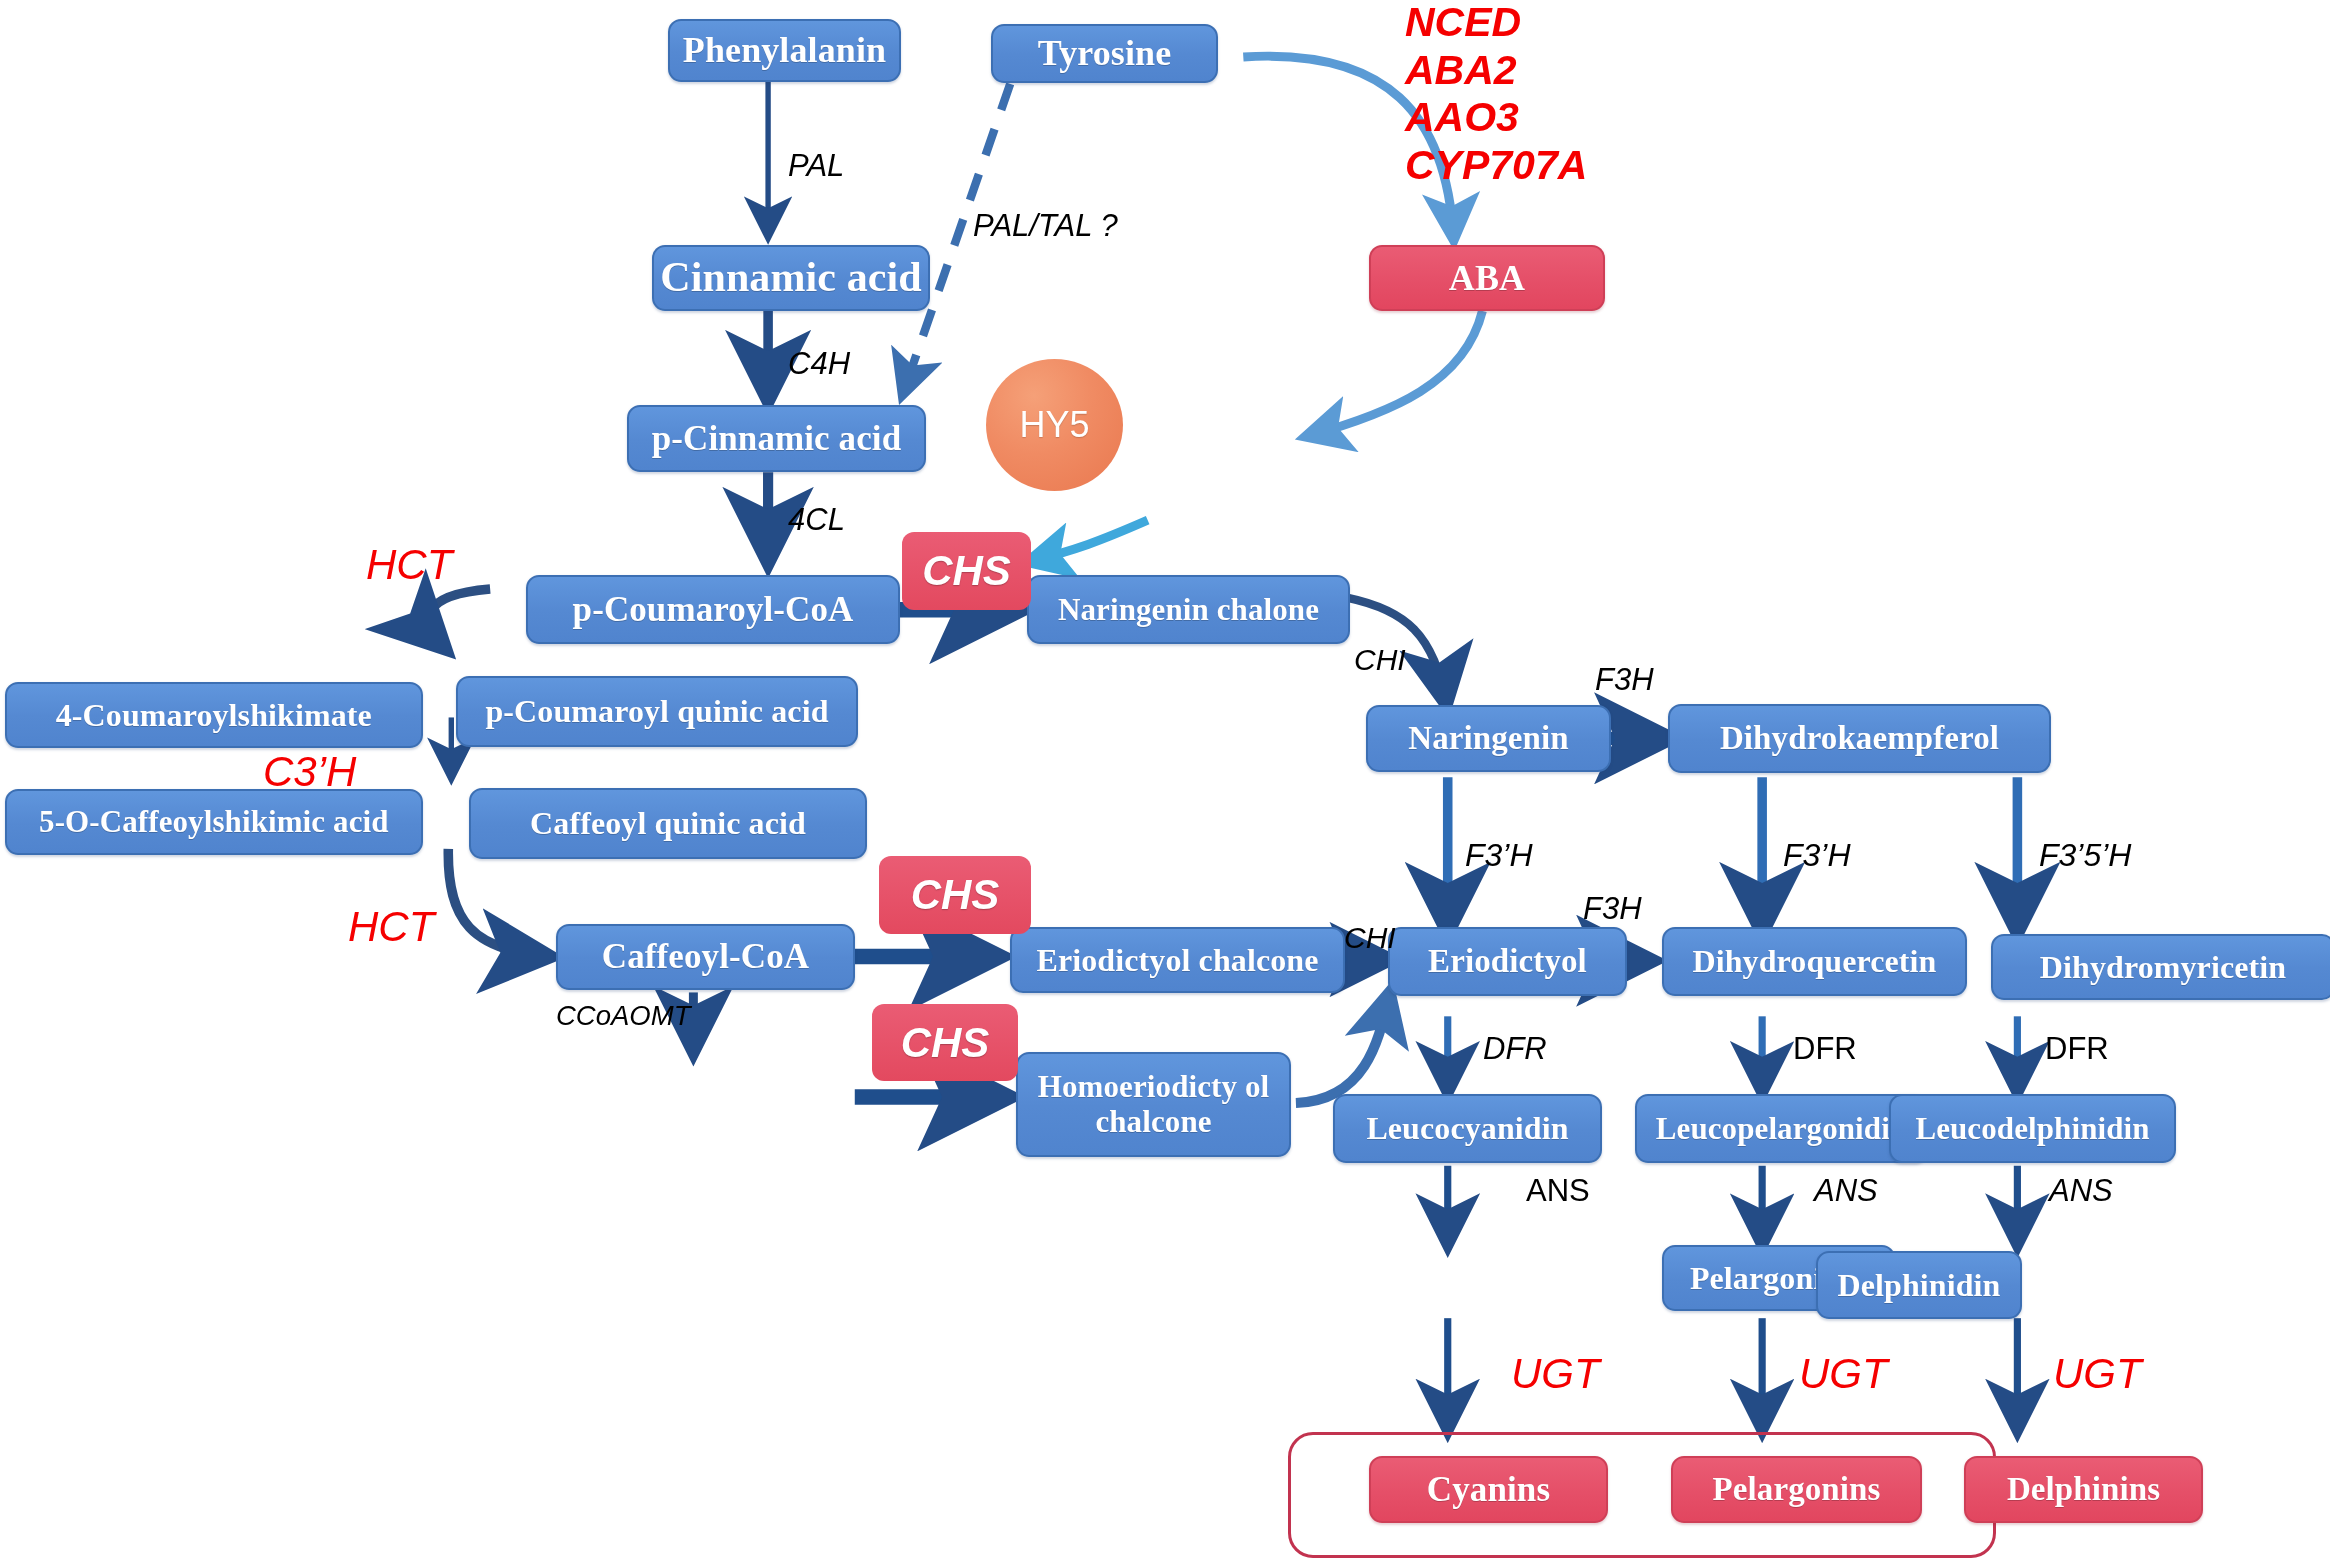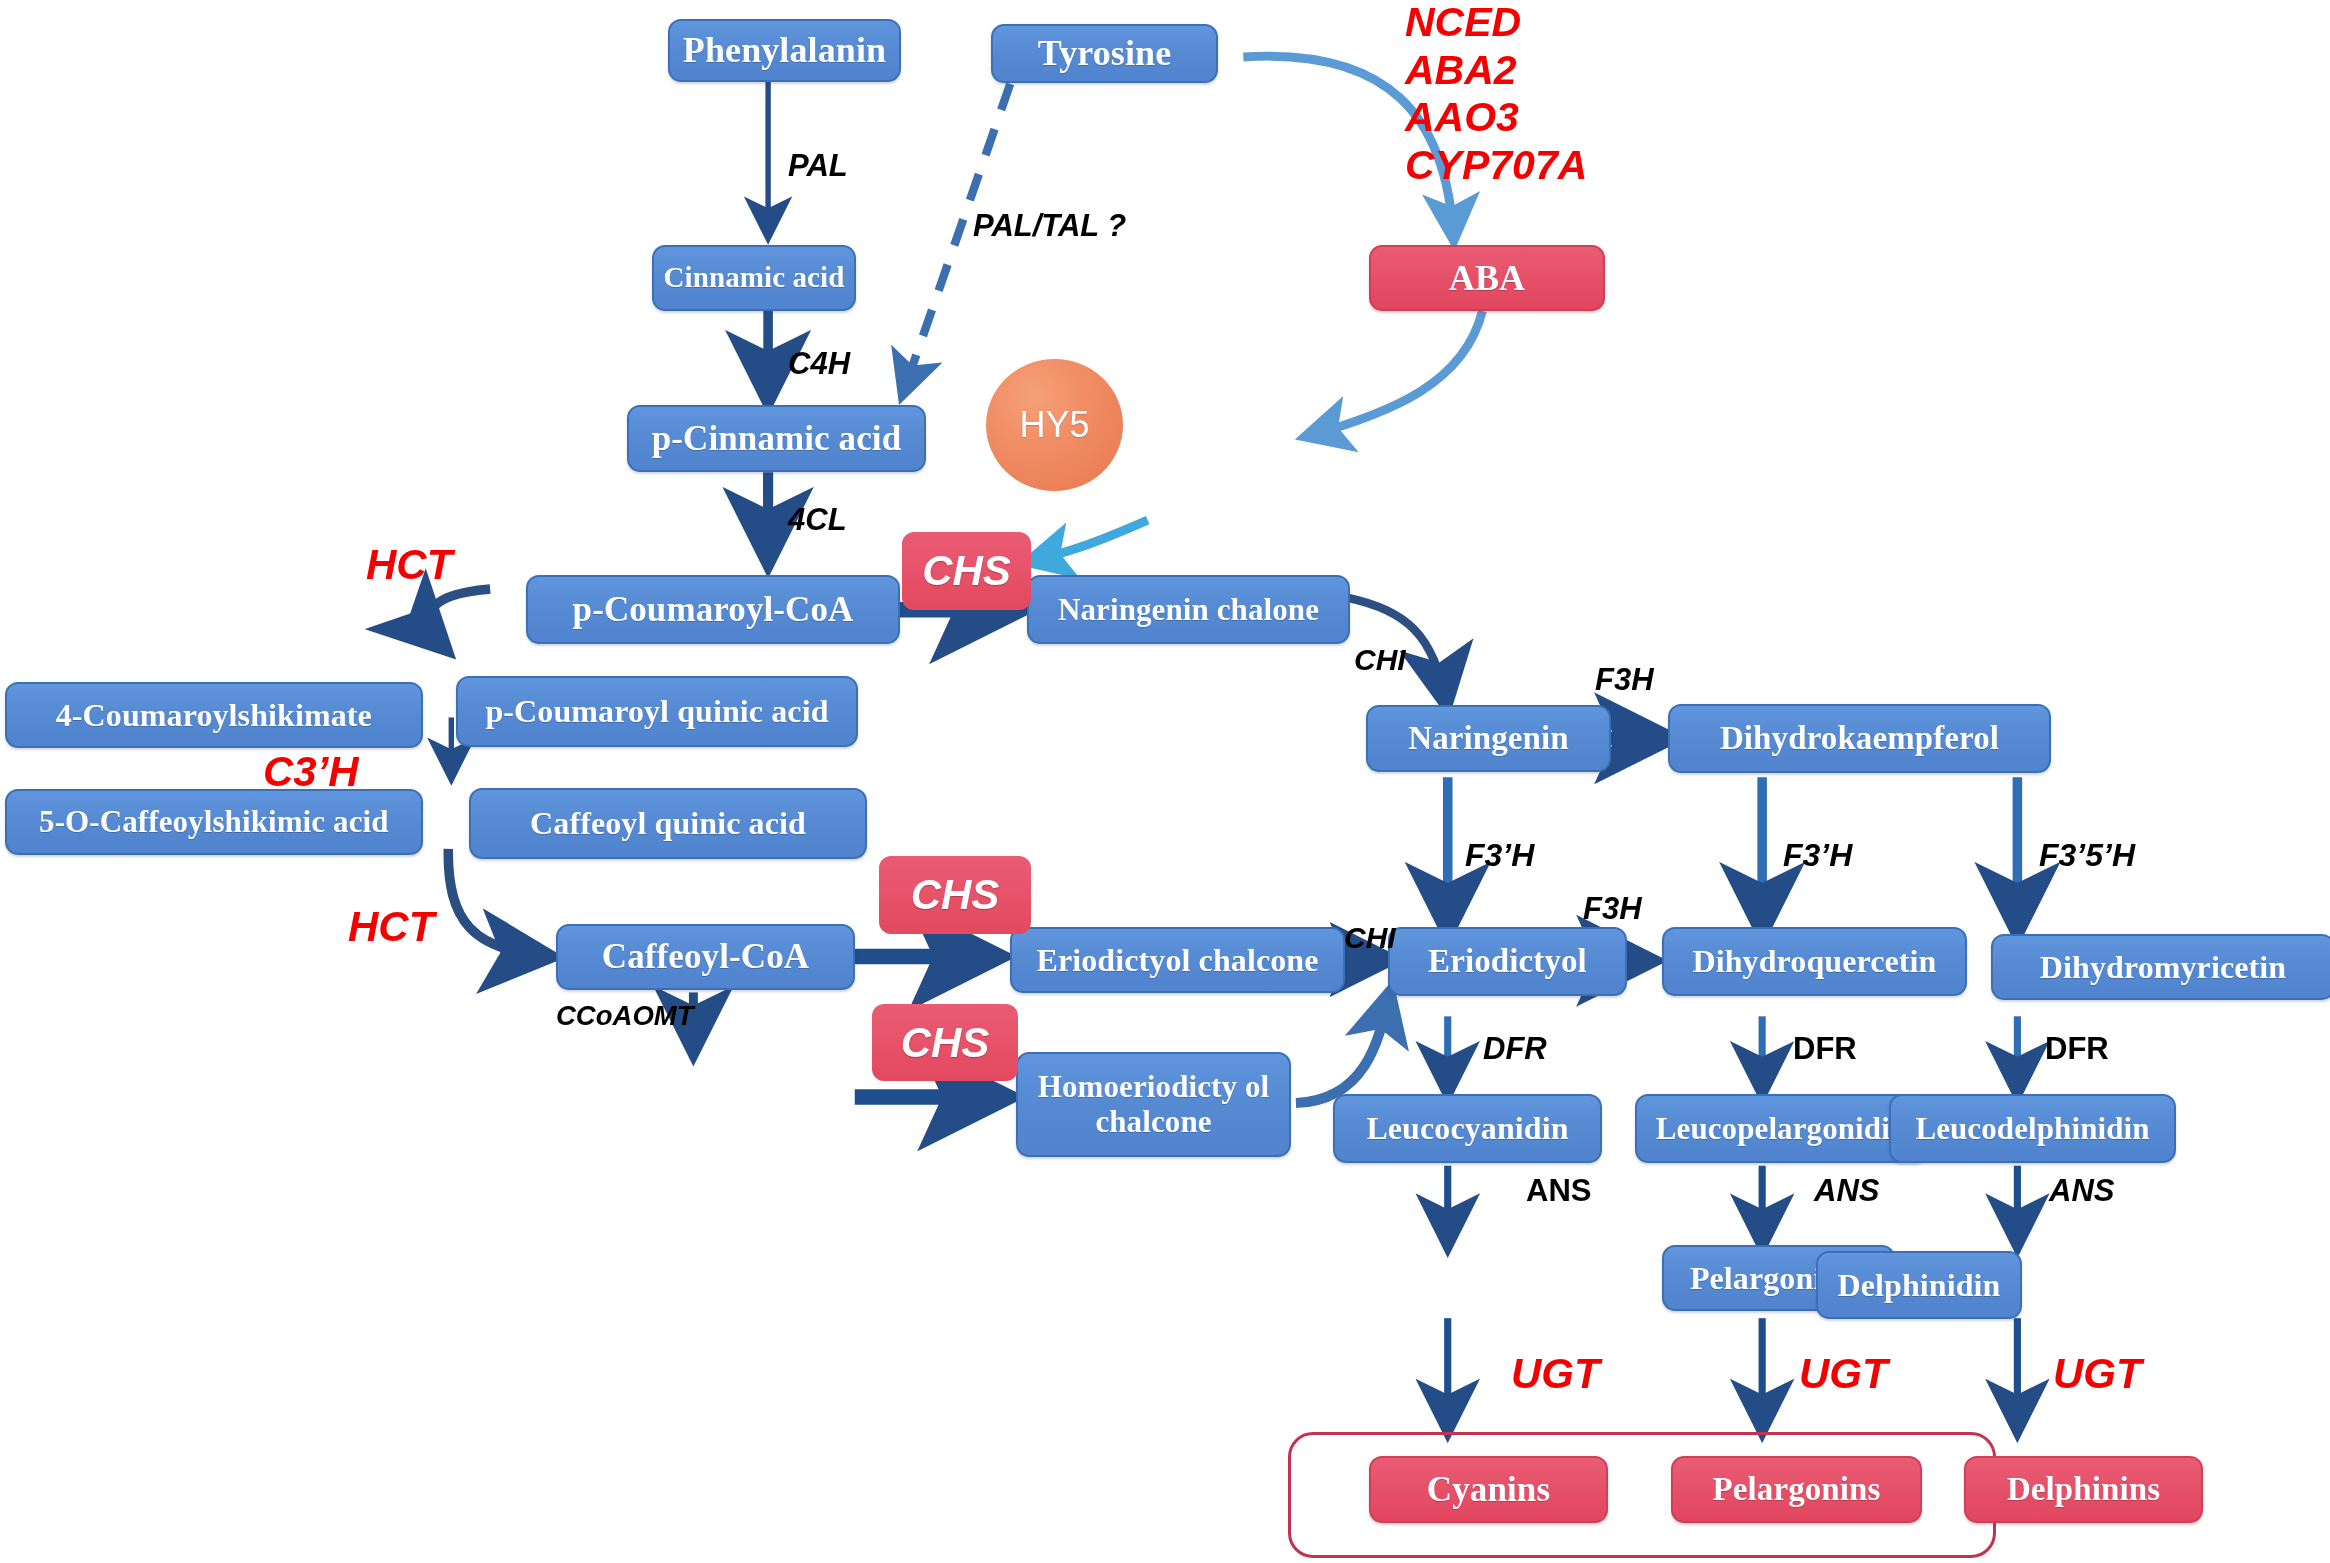--- a/index.html
+++ b/index.html
@@ -54,21 +54,21 @@
     font-weight:400;
     text-shadow:0 0.6px 1.2px rgba(0,0,0,.18);
   }
   .hy5{background:radial-gradient(circle at 35% 28%,#F5A078 0%,#F08B63 45%,#E9784F 100%);}
   .myb12{background:radial-gradient(circle at 38% 26%,#EC6A86 0%,#E64C6B 48%,#DE2E52 100%);}
 
   
   .lbl{
     position:absolute;white-space:nowrap;
     font-family:"Liberation Sans", sans-serif;
-    font-style:italic;font-weight:700;color:#000;
+    font-style:italic;font-weight:400;color:#000;
   }
   .lbl.up{font-style:normal;}
   .lbl.red{color:#F50000;}
   .grp{position:absolute;white-space:nowrap;
     font-family:"Liberation Sans", sans-serif;
     font-style:italic;font-weight:700;color:#F50000;}
 
   
   .enclosure{
     position:absolute;box-sizing:border-box;
@@ -156,21 +156,21 @@
     <path d="M2948,2205 L2948,2395" stroke="#1F4E8C" stroke-width="12" fill="none" marker-end="url(#mNavySlim)"></path>
     <path d="M3375,2205 L3375,2395" stroke="#1F4E8C" stroke-width="12" fill="none" marker-end="url(#mNavySlim)"></path>
   </svg>
 
   <div class="node blue" style="left:668px;top:19px;width:233px;height:63px;font-size:36px;">Phenylalanin</div>
 
   <div class="node blue" style="left:991px;top:24px;width:227px;height:59px;font-size:36px;">Tyrosine</div>
 
   <div class="node pink" style="left:1369px;top:245px;width:236px;height:66px;font-size:36px;">ABA</div>
 
-  <div class="node blue" style="left:652px;top:245px;width:204px;height:66px;font-size:29px;">Cinnamic acid</div>
+  <div class="node blue" style="left:652px;top:245px;width:278px;height:66px;font-size:42px;">Cinnamic acid</div>
 
   <div class="node blue" style="left:627px;top:405px;width:299px;height:67px;font-size:35px;">p-Cinnamic acid</div>
 
   <div class="node blue" style="left:526px;top:575px;width:374px;height:69px;font-size:35px;">p-Coumaroyl-CoA</div>
 
   <div class="node blue" style="left:1027px;top:575px;width:323px;height:69px;font-size:31px;">Naringenin chalone</div>
 
   <div class="node blue" style="left:4.8px;top:682px;width:418px;height:66px;font-size:32px;">4-Coumaroylshikimate</div>
 
   <div class="node blue" style="left:456px;top:676px;width:402px;height:71px;font-size:32px;">p-Coumaroyl quinic acid</div>

